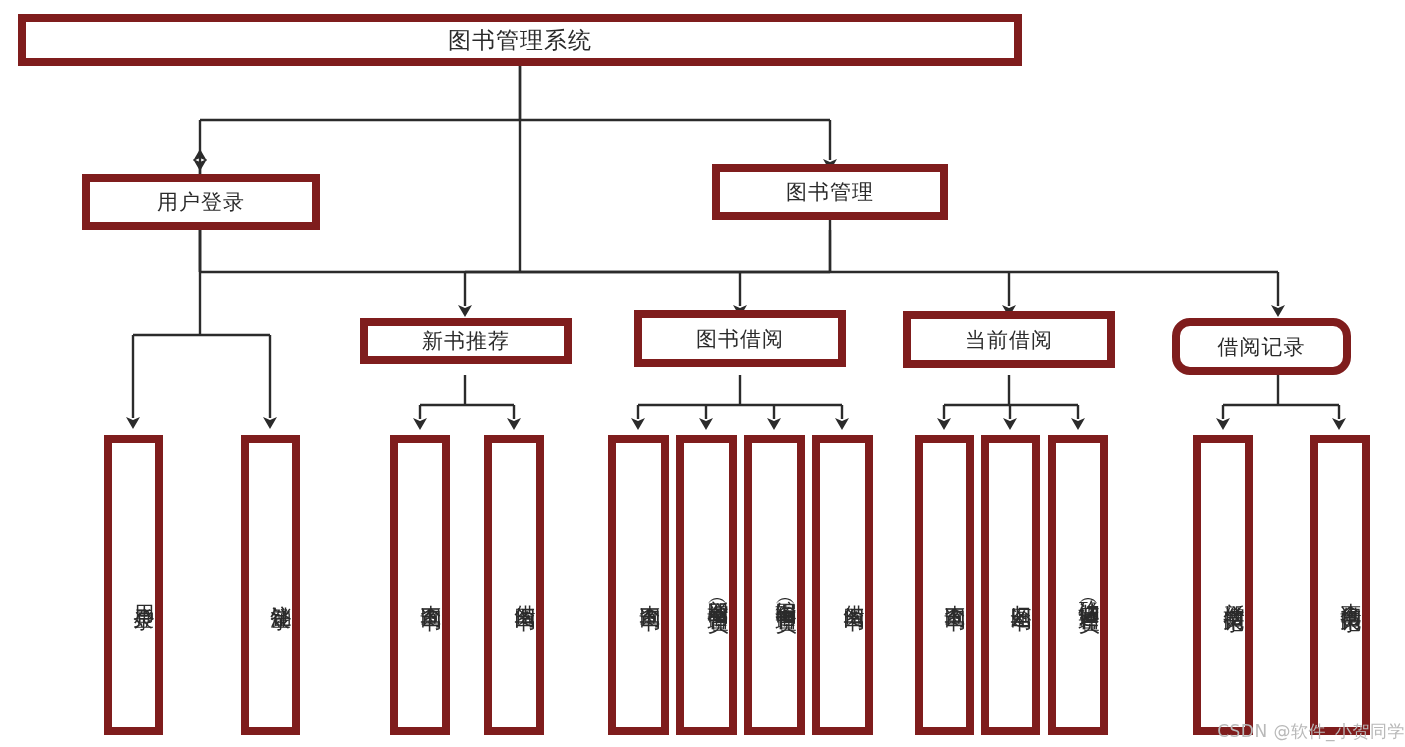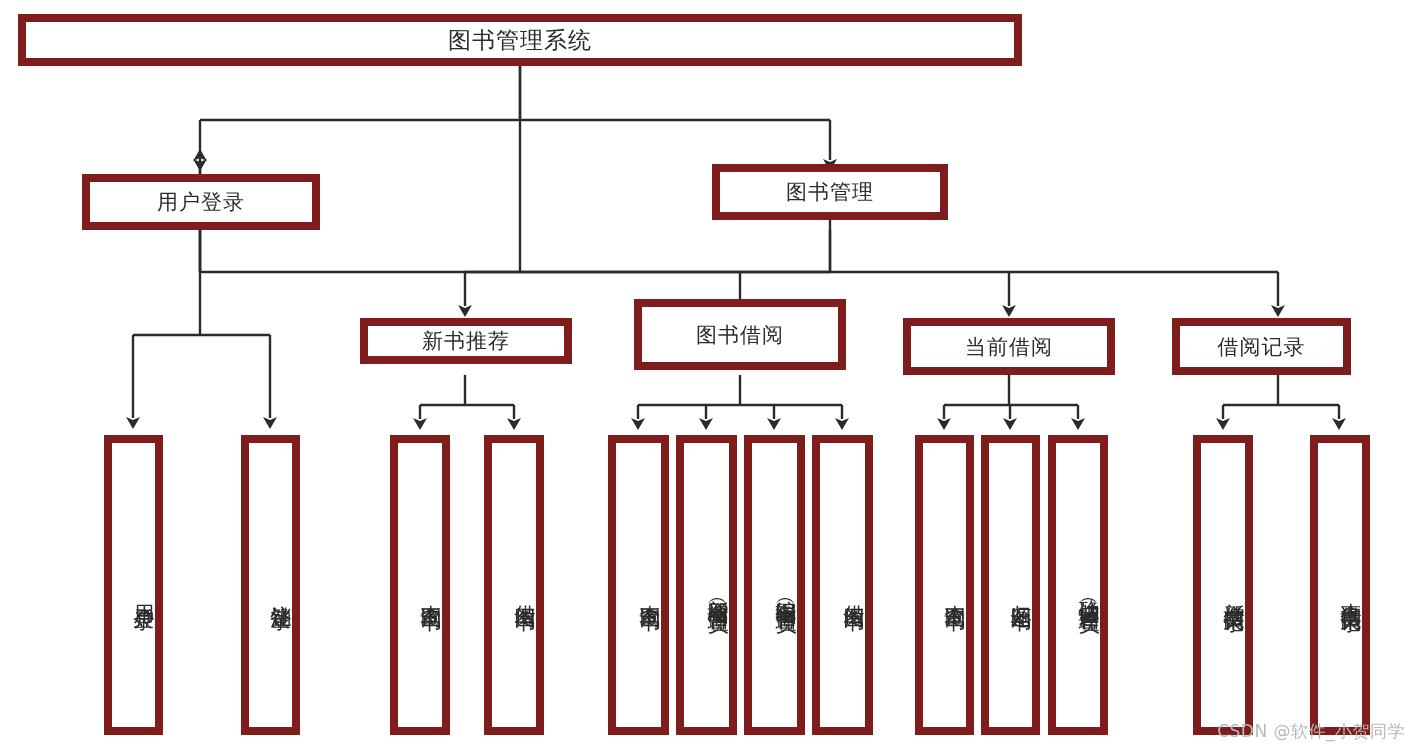--- a/index.html
+++ b/index.html
@@ -137,25 +137,25 @@
   </svg>
 
   <div class="node horiz" id="root-node" style="left:18px; top:14px; width:1004px; height:52px;">图书管理系统</div>
 
   <div class="node horiz" style="left:82px; top:174px; width:238px; height:56px;">用户登录</div>
 
   <div class="node horiz" style="left:712px; top:164px; width:236px; height:56px;">图书管理</div>
 
   <div class="node horiz" style="left:360px; top:318px; width:212px; height:46px;">新书推荐</div>
 
-  <div class="node horiz" style="left:634px; top:299px; width:212px; height:71px;">图书借阅</div>
-
-  <div class="node horiz" style="left:903px; top:318px; width:212px; height:57px;">当前借阅</div>
-
-  <div class="node horiz" style="left:1172px; top:318px; width:179px; height:57px;">借阅记录</div>
+  <div class="node horiz" style="left:634px; top:310px; width:212px; height:57px;">图书借阅</div>
+
+  <div class="node horiz" style="left:903px; top:311px; width:212px; height:57px;">当前借阅</div>
+
+  <div class="node horiz" style="left:1172px; top:318px; width:179px; height:57px;border-radius:18px;">借阅记录</div>
 
   <div class="node vert" style="left:104px; top:435px; width:59px; height:300px;">
     <span class="vtext">用户登录</span>
   </div>
   <div class="node vert" style="left:241px; top:435px; width:59px; height:300px;">
     <span class="vtext">注销登录</span>
   </div>
 
   <div class="node vert" style="left:390px; top:435px; width:60px; height:300px;">
     <span class="vtext">查询图书</span>

